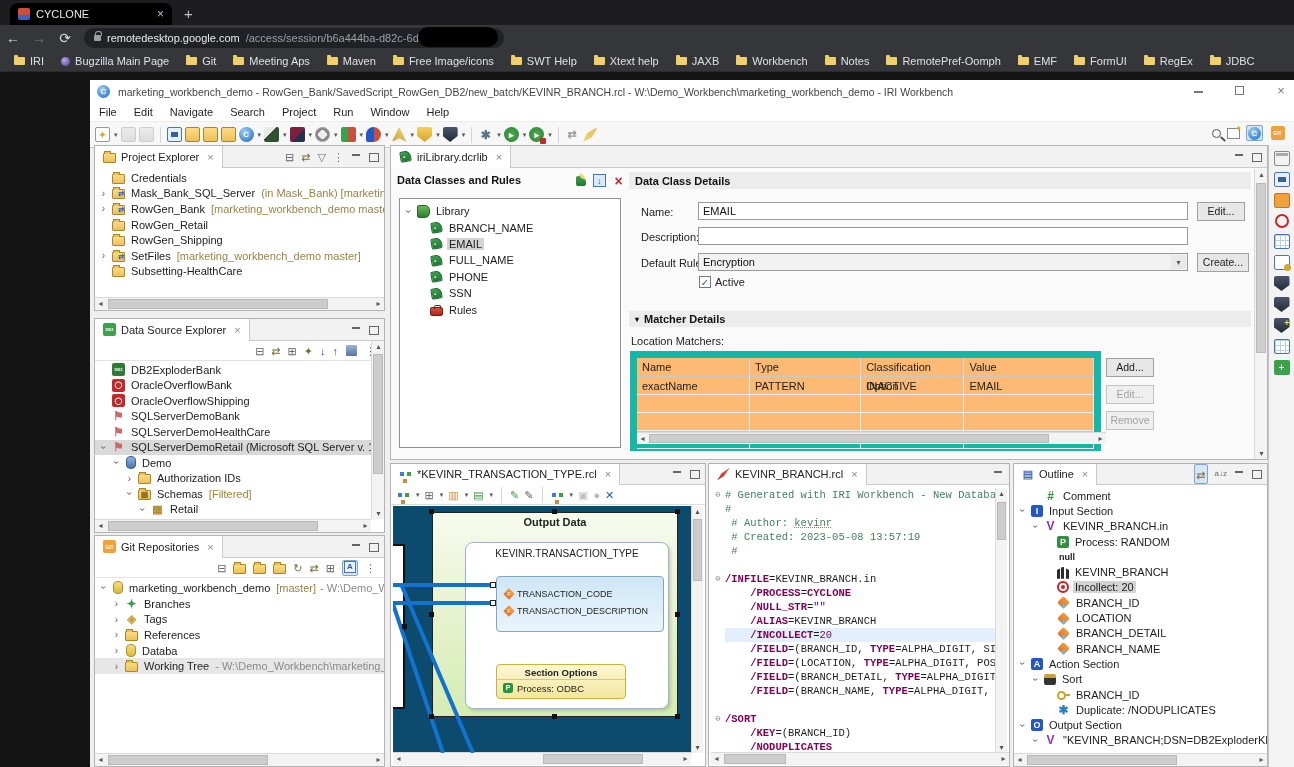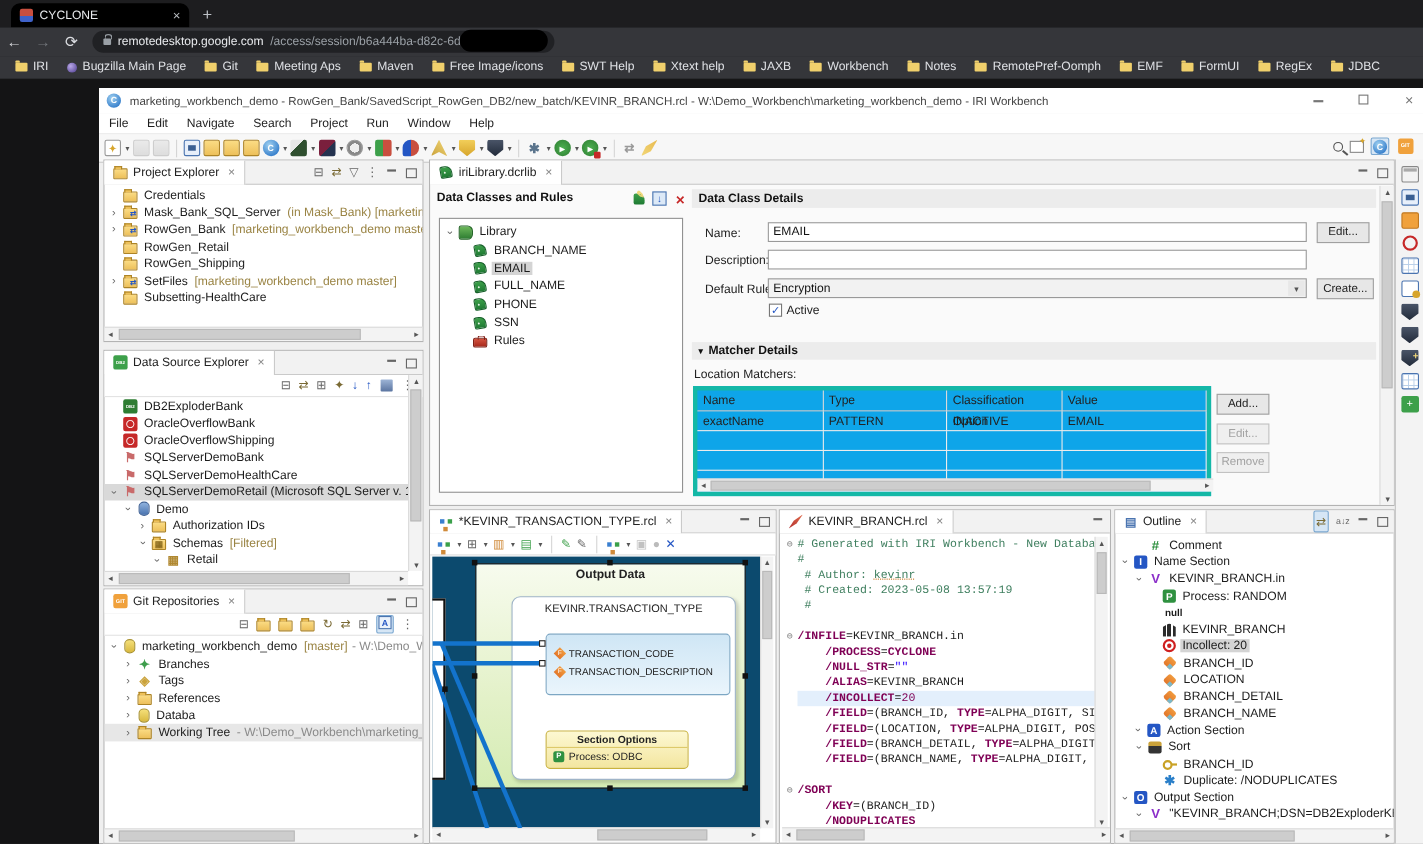--- a/index.html
+++ b/index.html
@@ -146,21 +146,21 @@
   .sba{position:absolute;color:#555;font-size:8px;width:11px;height:11px;text-align:center;line-height:11px}
   
   .flabel{position:absolute;font-size:11px;color:#222}
   .finput{position:absolute;height:18px;border:1px solid #999;background:#fff;font-size:11px;color:#111;padding:0 4px;line-height:16px}
   .fcombo .dd{position:absolute;right:1px;top:1px;bottom:1px;width:15px;background:#e8e8e8;color:#555;font-size:8px;text-align:center;line-height:15px}
   .btn{position:absolute;height:19px;background:#e7e7e7;border:1px solid #a0a0a0;font-size:10.5px;color:#222;text-align:center;line-height:17px}
   .btn.dis{color:#a2a2a2;border-color:#c2c2c2;background:#efefef}
   .secbar{position:absolute;background:#ececec;font-size:11px;font-weight:bold;color:#111;display:flex;align-items:center;padding-left:6px}
   .chk{position:absolute;width:12px;height:12px;background:#fff;border:1px solid #777;color:#2456c4;font-size:10px;line-height:11px;text-align:center}
   
-  #mtable{position:absolute;border:4px solid #14b8a6;background:#0ea5e9}
+  #mtable{position:absolute;border:7px solid #14b8a6;background:#fdba74}
   #mtable .hrow{display:flex;border-bottom:1px solid #c9c9c9;height:19px;align-items:center}
   #mtable .hcell{font-size:11px;color:#222;padding-left:5px;border-right:1px solid #d9d9d9;height:19px;line-height:19px}
   #mtable .drow{display:flex;height:18px;align-items:center;border-bottom:1px solid #ececec}
   #mtable .dcell{font-size:11px;color:#222;padding-left:5px;border-right:1px solid #ececec;height:18px;line-height:18px}
   
   #diag-canvas{position:absolute;background:#0c4a6e;overflow:hidden}
   .handle{position:absolute;width:5px;height:5px;background:#111;z-index:5}
   #greenbox{position:absolute;border:1px solid #222;background:linear-gradient(180deg,#f7fbee 0%,#e3f1c8 60%,#d5ecb4 100%)}
   #gb-title{position:absolute;width:100%;text-align:center;font-size:11px;font-weight:bold;color:#222}
   #whitebox{position:absolute;background:#fff;border:1px solid #9fb4c8;border-radius:8px;box-shadow:2px 2px 3px rgba(0,0,0,.15)}
@@ -858,21 +858,21 @@
     </div>
     <div class="abs" id="outl-body" style="left:0;top:24px;right:0;bottom:14px;overflow:hidden">
         <div class="trow" style="height: 15.3px; padding-left: 17px;">
           <span class="arrow"></span>
           <span class="ic ic-hash"></span>
           <span class="lbl">Comment</span>
         </div>
         <div class="trow" style="height: 15.3px; padding-left: 4px;">
           <span class="arrow down">›</span>
           <span class="ic ic-sec-i"></span>
-          <span class="lbl">Name Section</span>
+          <span class="lbl">Input Section</span>
         </div>
         <div class="trow" style="height: 15.3px; padding-left: 17px;">
           <span class="arrow down">›</span>
           <span class="ic ic-vee"></span>
           <span class="lbl">KEVINR_BRANCH.in</span>
         </div>
         <div class="trow" style="height: 15.3px; padding-left: 30px;">
           <span class="arrow"></span>
           <span class="ic ic-proc"></span>
           <span class="lbl">Process: RANDOM</span>
@@ -904,21 +904,21 @@
         <div class="trow" style="height: 15.3px; padding-left: 30px;">
           <span class="arrow"></span>
           <span class="ic ic-field"></span>
           <span class="lbl">BRANCH_DETAIL</span>
         </div>
         <div class="trow" style="height: 15.3px; padding-left: 30px;">
           <span class="arrow"></span>
           <span class="ic ic-field"></span>
           <span class="lbl">BRANCH_NAME</span>
         </div>
-        <div class="trow" style="height: 15.3px; padding-left: 16px; align-items: center;">
+        <div class="trow" style="height: 15.3px; padding-left: 4px; align-items: center;">
           <span class="arrow down">›</span>
           <span class="ic ic-sec-a"></span>
           <span class="lbl">Action Section</span>
         </div>
         <div class="trow" style="height: 15.3px; padding-left: 17px;">
           <span class="arrow down">›</span>
           <span class="ic ic-sort-act"></span>
           <span class="lbl">Sort</span>
         </div>
         <div class="trow" style="height: 15.3px; padding-left: 30px;">

